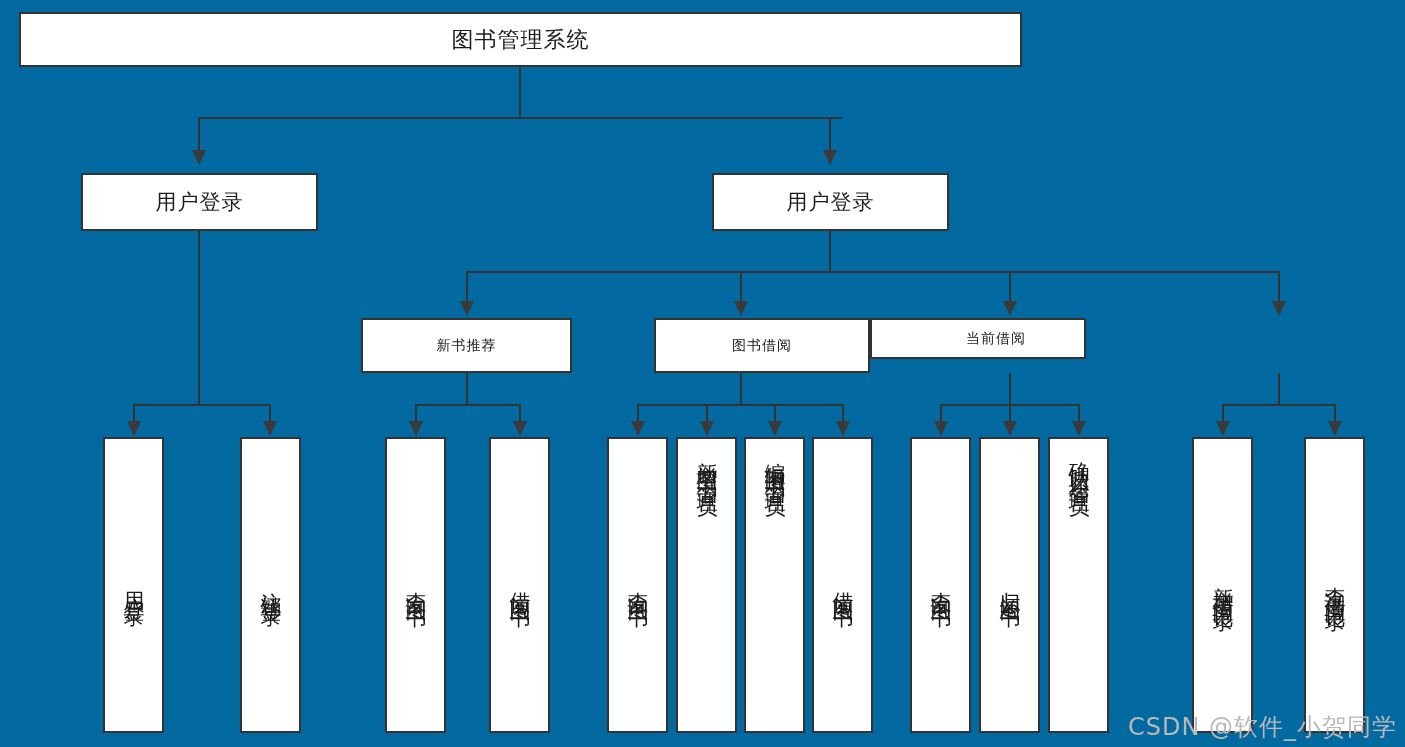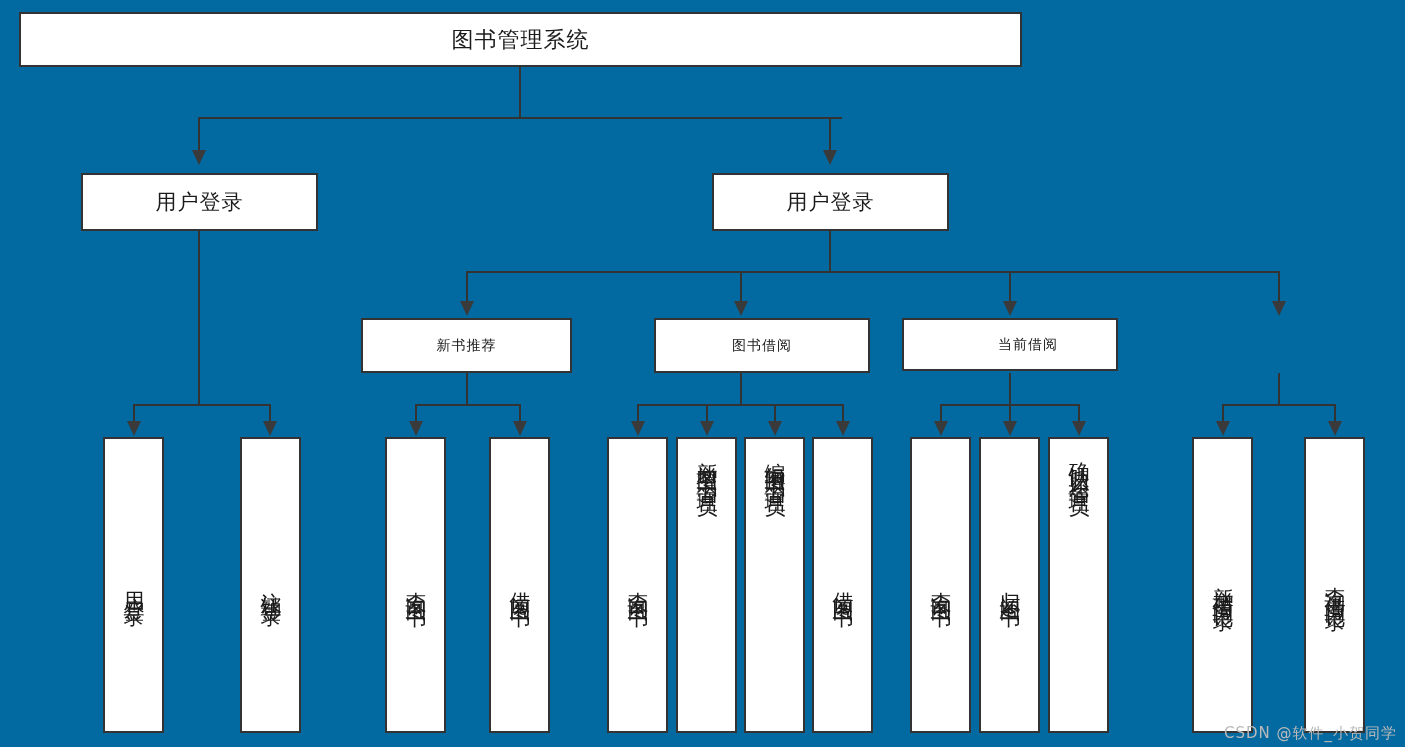--- a/index.html
+++ b/index.html
@@ -62,21 +62,21 @@
     width:0;height:0;
     border-left:7px solid transparent;
     border-right:7px solid transparent;
     border-top:15px solid #3a3a3a;
   }
   
   #watermark{
     position:absolute;
     right:8px;
     bottom:4px;
-    font-size:15px;
+    font-size:24px;
     color:#b9b9b9;
     letter-spacing:1px;
     white-space:nowrap;
     user-select:none;
   }
 </style>
 </head>
 <body>
 
 <div id="canvas">
@@ -123,21 +123,21 @@
 
   <div class="vline" style="left:1278px; top:271px; height:32px;"></div>
   <div class="arrow" style="left:1272px; top:301px;"></div>
 
   <div class="node level3" style="left:361px; top:318px; width:211px; height:55px;">
     <span class="label">新书推荐</span>
   </div>
   <div class="node level3" style="left:632px; top:318px; width:216px; height:55px;margin-left:22px;">
     <span class="label">图书借阅</span>
   </div>
-  <div class="node level3" style="left:902px; top:318px; width:216px; height:53px;padding-left:36px;">
+  <div class="node level3" style="left:870px; top:318px; width:216px; height:41px;padding-left:36px;">
     <span class="label">当前借阅</span>
   </div>
 
   <div class="vline" style="left:466px; top:373px; width:2px; height:32px;"></div>
   <div class="hline" style="left:415px; top:404px; width:105px;"></div>
   <div class="vline" style="left:415px; top:404px; height:19px;"></div>
   <div class="arrow" style="left:409px; top:421px;"></div>
   <div class="vline" style="left:519px; top:404px; height:19px;"></div>
   <div class="arrow" style="left:513px; top:421px;"></div>
 

